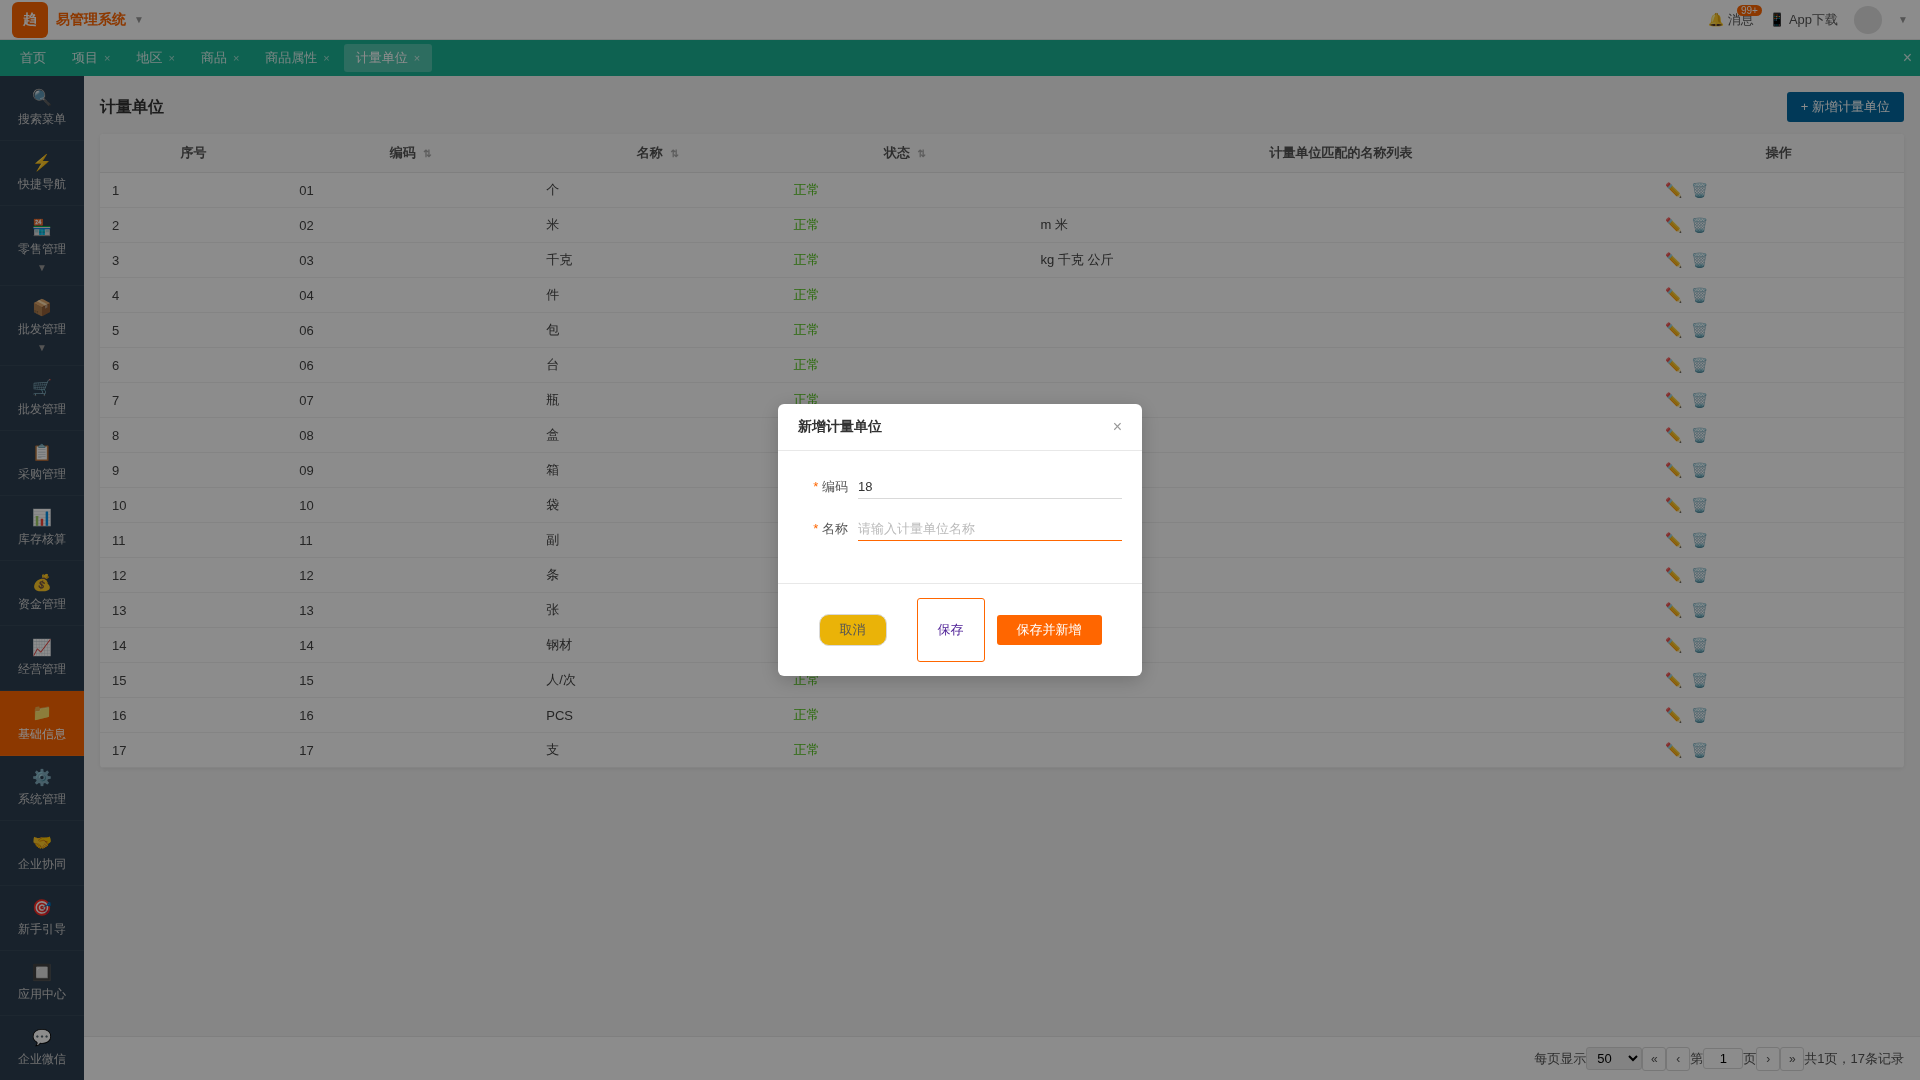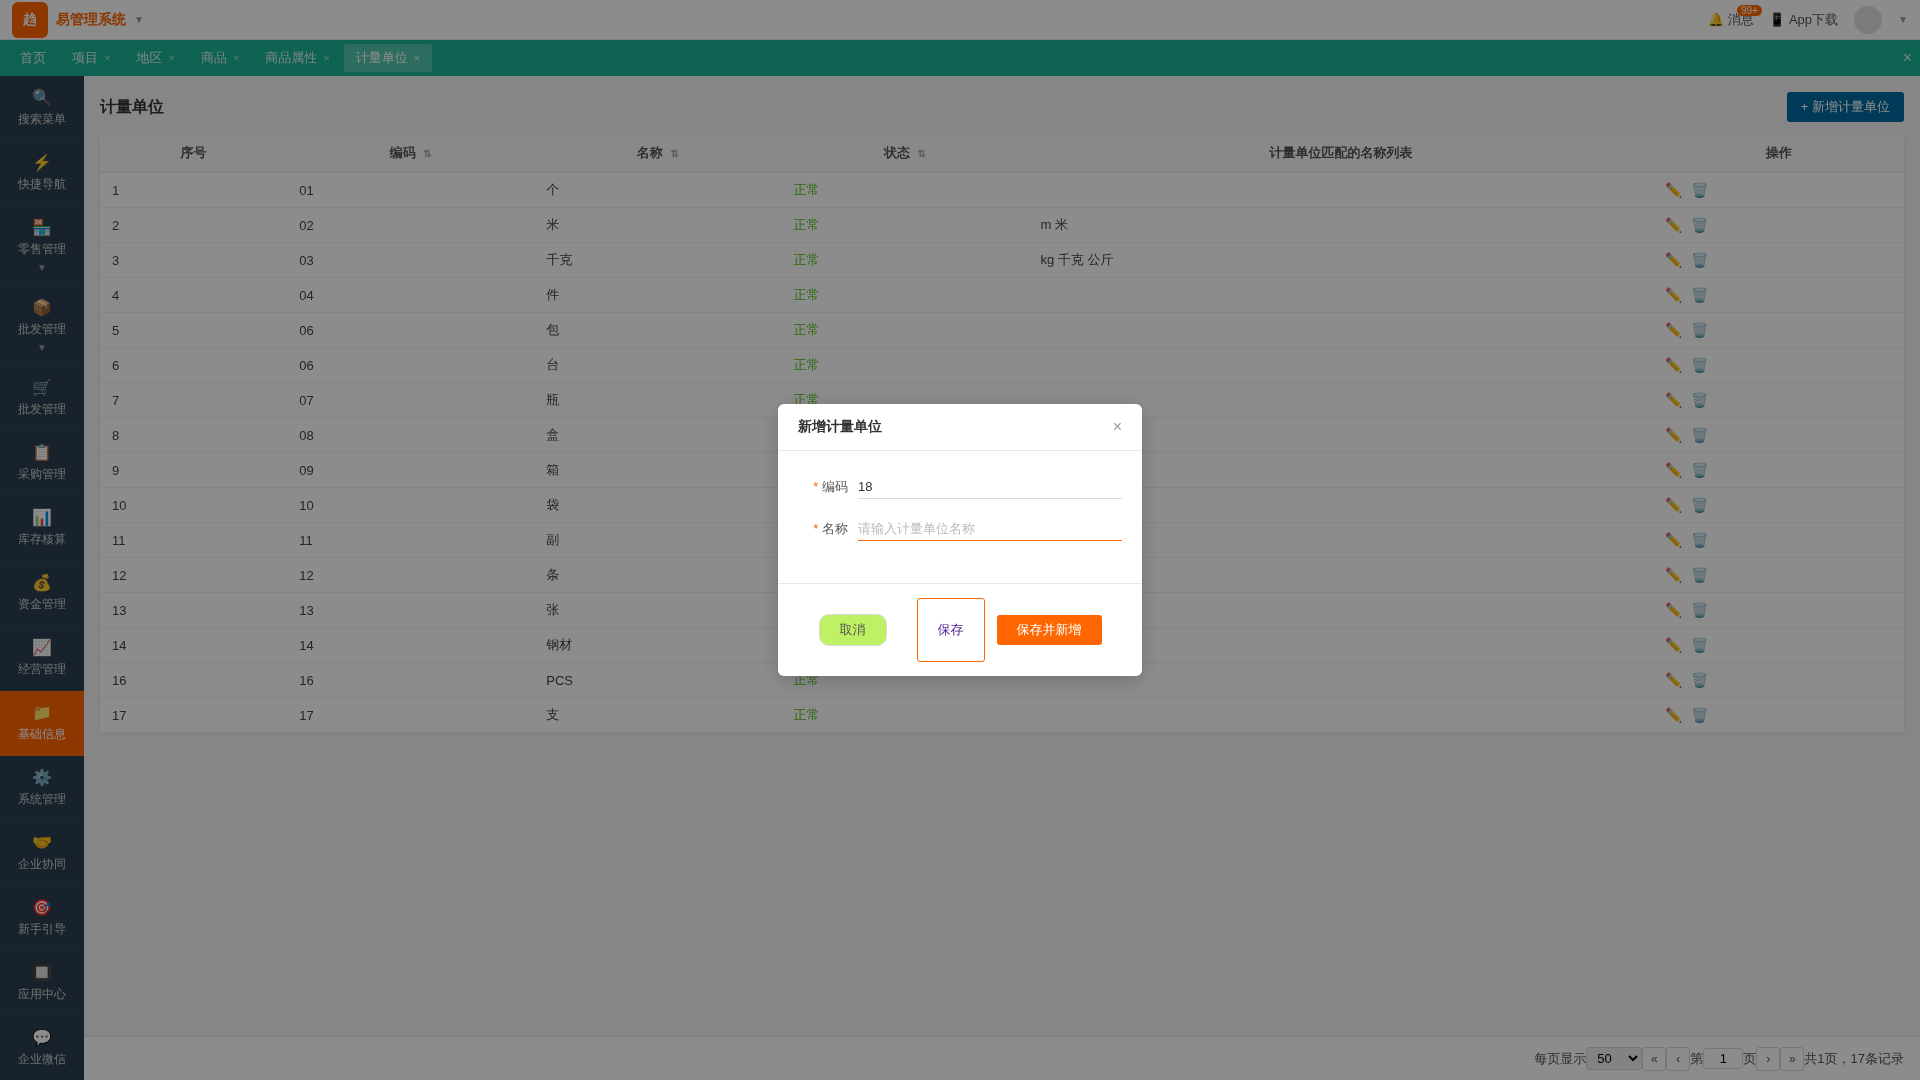--- a/index.html
+++ b/index.html
@@ -231,21 +231,21 @@
       padding: 14px 20px;
       display: flex;
       align-items: center;
       justify-content: center;
       gap: 12px;
       border-top: 1px solid #e8e8e8;
     }
     .btn-cancel {
       padding: 6px 20px;
       border: 1px solid #d9d9d9;
-      background: #bef264;
+      background: #eab308;
       border-radius: 10px;
       cursor: pointer;
       font-size: 13px;
       color: #555;
     }
     .btn-save {
       padding: 22px 20px;
       border: 1px solid #f60;
       background: #fff;
       color: #4c1d95;
@@ -578,20 +578,33 @@
       <td><span class="status-normal">正常</span></td>
       <td></td>
       <td>
         <div class="action-icons">
           <span class="action-icon">✏️</span>
           <span class="action-icon">🗑️</span>
         </div>
       </td>
     </tr>
             <tr>
+      <td>15</td>
+      <td>15</td>
+      <td>人/次</td>
+      <td><span class="status-normal">正常</span></td>
+      <td></td>
+      <td>
+        <div class="action-icons">
+          <span class="action-icon">✏️</span>
+          <span class="action-icon">🗑️</span>
+        </div>
+      </td>
+    </tr>
+            <tr>
       <td>16</td>
       <td>16</td>
       <td>PCS</td>
       <td><span class="status-normal">正常</span></td>
       <td></td>
       <td>
         <div class="action-icons">
           <span class="action-icon">✏️</span>
           <span class="action-icon">🗑️</span>
         </div>

